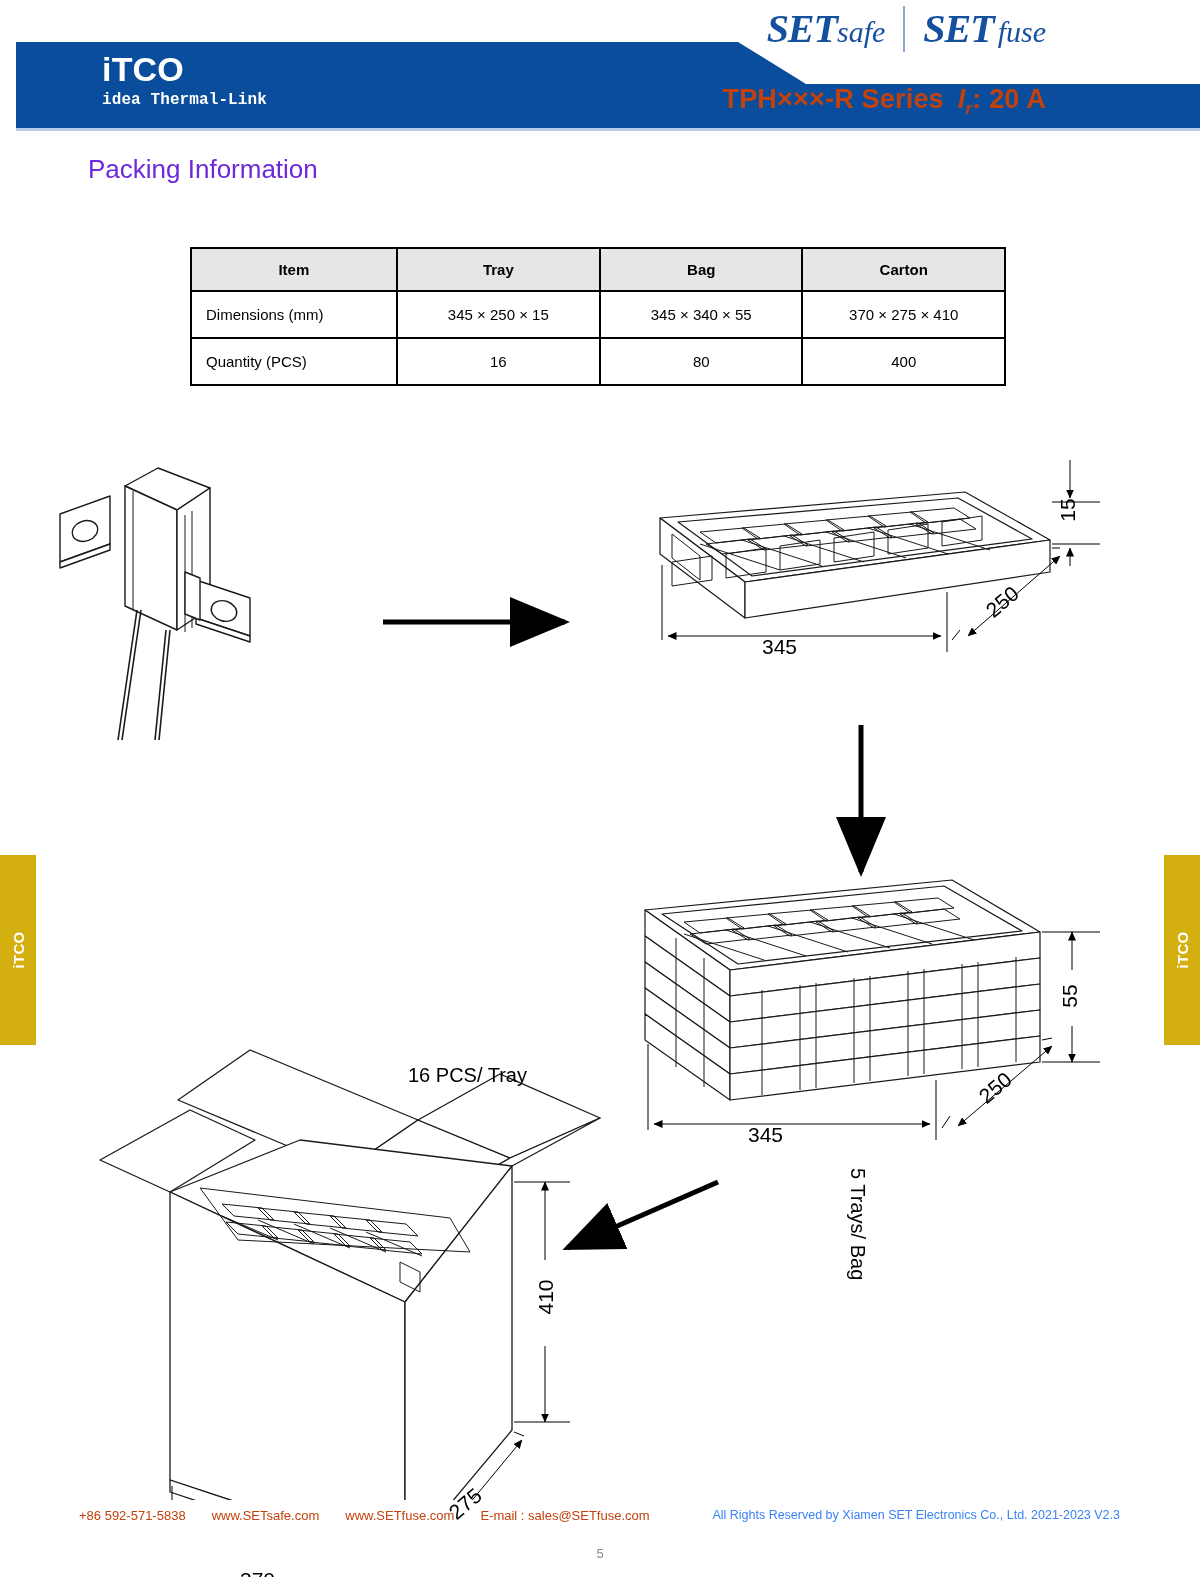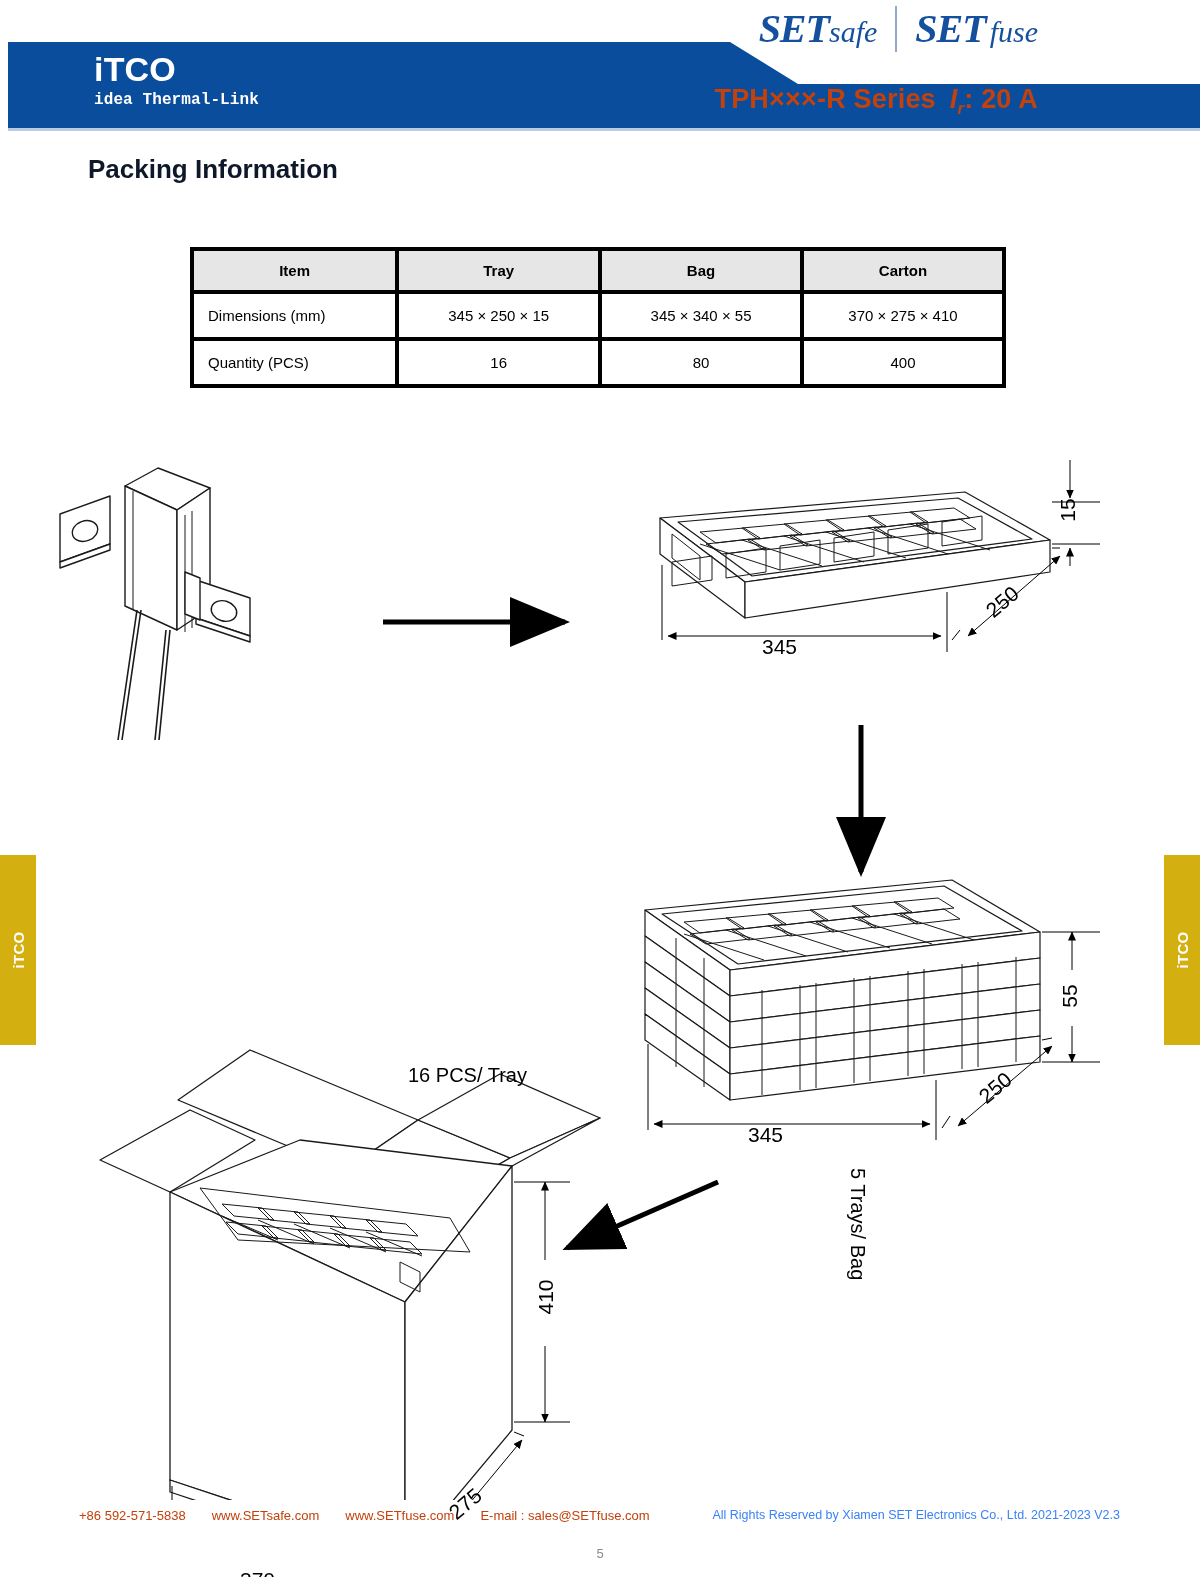--- a/index.html
+++ b/index.html
@@ -9,21 +9,21 @@
     height: 1577px;
     position: relative;
     background: #ffffff;
     font-family: "Liberation Sans", sans-serif;
     overflow: hidden;
   }
 
   
   .header-wrap {
     position: absolute;
-    left: 8px; top: 0;
+    left: 16px; top: 0;
     width: 1108px; height: 130px; border-radius: 15px;
   }
   .logo-band {
     position: absolute;
     left: 0; top: 0;
     width: 1200px; height: 62px;
     background: #ffffff;
   }
   .brand-logo {
     position: absolute;
@@ -98,35 +98,35 @@
   }
   .hdr-right .ir { font-style: italic; }
   .hdr-right .ir sub { font-size: 0.62em; font-style: italic; }
   .hdr-right .gap { display:inline-block; width: 14px; }
 
   
   .section-title {
     position: absolute;
     left: 88px; top: 154px;
     font-size: 26px;
-    font-weight: bold;
-    color: #0f172a;
+    font-weight: normal;
+    color: #6d28d9;
   }
 
   
   .pack-table {
     position: absolute;
     left: 190px; top: 247px;
     width: 816px;
     border-collapse: collapse;
     font-size: 15px;
     color: #000;
   }
   .pack-table th, .pack-table td {
-    border: 4px solid #000000;
+    border: 2px solid #000000;
     height: 47px;
     padding: 0 14px;
     font-weight: normal;
     vertical-align: middle;
   }
   .pack-table thead th {
     background: #e6e6e6;
     font-weight: bold;
     height: 43px;
   }

